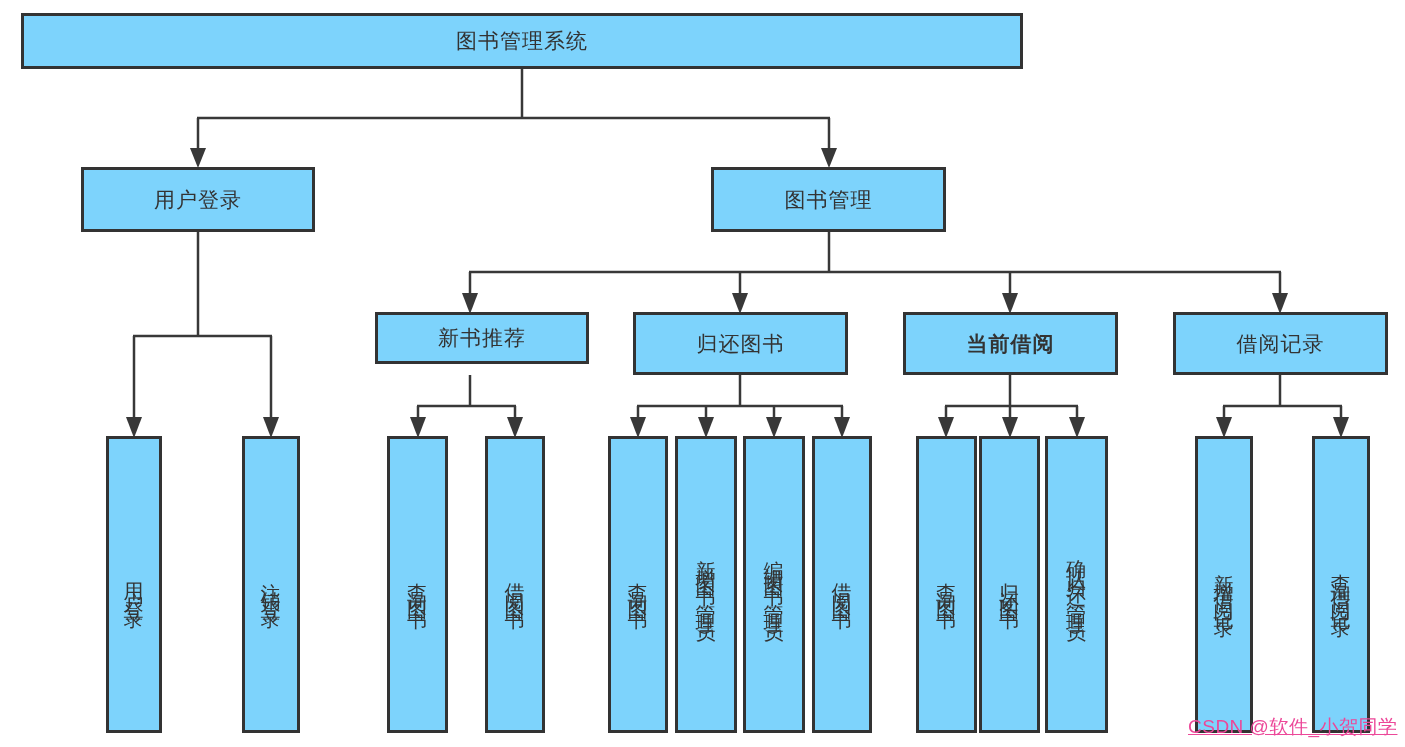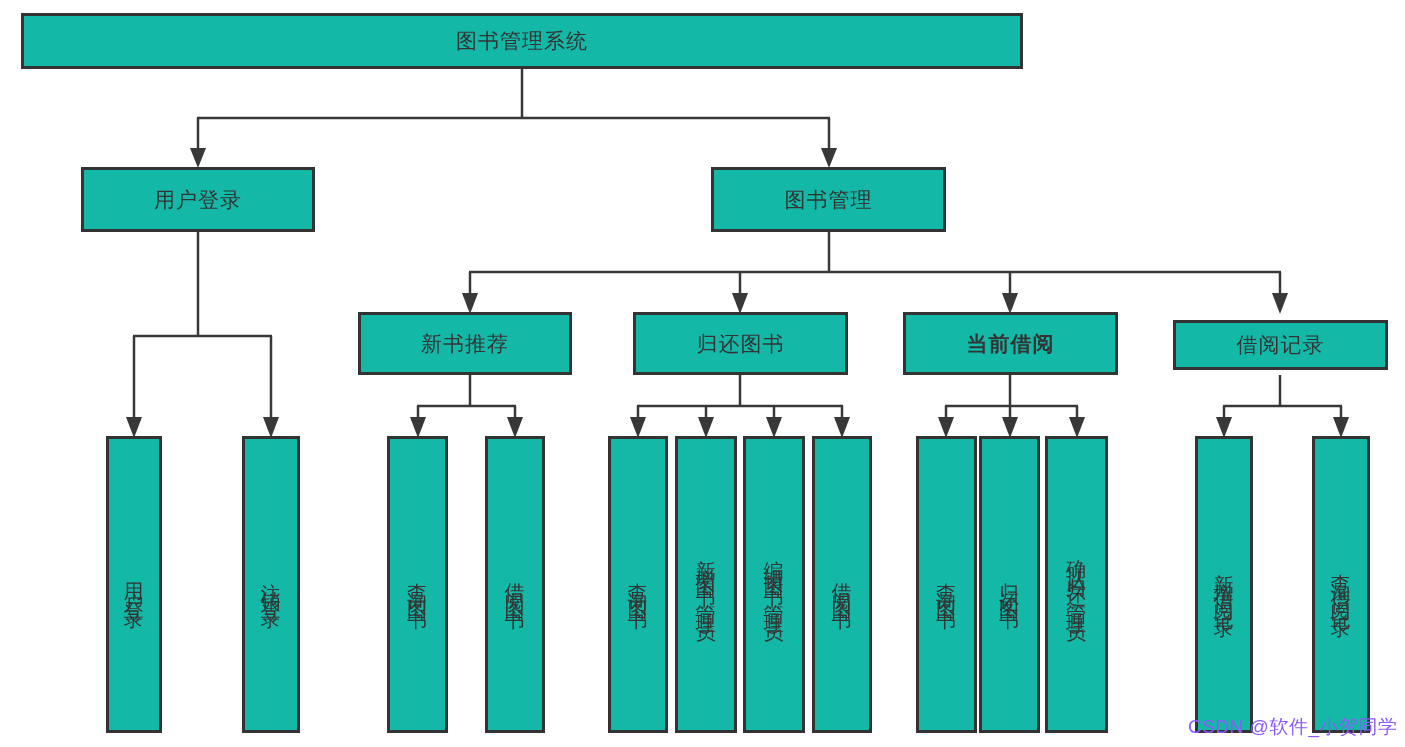--- a/index.html
+++ b/index.html
@@ -8,21 +8,21 @@
     width: 1405px;
     height: 747px;
     background: #ffffff;
     font-family: "Liberation Sans", sans-serif;
     overflow: hidden;
   }
   .stage svg { position: absolute; left: 0; top: 0; }
   .node {
     position: absolute;
     box-sizing: border-box;
-    background: #14b8a6;
+    background: #7dd3fc;
     border: 3px solid #333333;
     display: flex;
     align-items: center;
     justify-content: center;
     color: #333333;
     z-index: 2;
   }
   .node.h { font-size: 21px; letter-spacing: 1px; }
   .node.leaf { top: 436px; height: 297px; }
   .node.leaf .vtxt {
@@ -32,24 +32,25 @@
     line-height: 1;
     letter-spacing: 9px;
     color: #333333;
     white-space: nowrap;
   }
   .watermark {
     position: absolute;
     left: 1188px;
     top: 714px;
     font-size: 19px;
-    color: #8b5cf6;
+    color: #ec4899;
     z-index: 3;
     white-space: nowrap;
     letter-spacing: 0.5px;
+    text-decoration: underline;
   }
 </style>
 </head>
 <body>
 
 <div class="stage">
 
   <svg width="1405" height="747" viewBox="0 0 1405 747">
     <g stroke="#383838" stroke-width="2.5" fill="none">
 
@@ -120,30 +121,30 @@
     <span>图书管理系统</span>
   </div>
 
   <div class="node h" style="left:81px; top:167px; width:234px; height:65px;">
     <span>用户登录</span>
   </div>
   <div class="node h" style="left:711px; top:167px; width:235px; height:65px;">
     <span>图书管理</span>
   </div>
 
-  <div class="node h" style="left:358px; top:312px; width:214px; height:63px;">
+  <div class="node h" style="left:375px; top:312px; width:214px; height:52px;">
     <span>新书推荐</span>
   </div>
   <div class="node h" style="left:633px; top:312px; width:215px; height:63px;">
     <span>归还图书</span>
   </div>
   <div class="node h" style="left:903px; top:312px; width:215px; height:63px;font-weight:bold;">
     <span>当前借阅</span>
   </div>
-  <div class="node h" style="left:1173px; top:320px; width:215px; height:50px;">
+  <div class="node h" style="left:1173px; top:312px; width:215px; height:63px;">
     <span>借阅记录</span>
   </div>
 
   <div class="node leaf" style="left:106px; width:56px;">
     <span class="vtxt">用户登录</span>
   </div>
   <div class="node leaf" style="left:242px; width:58px;">
     <span class="vtxt">注销登录</span>
   </div>
   <div class="node leaf" style="left:387px; width:61px;">

